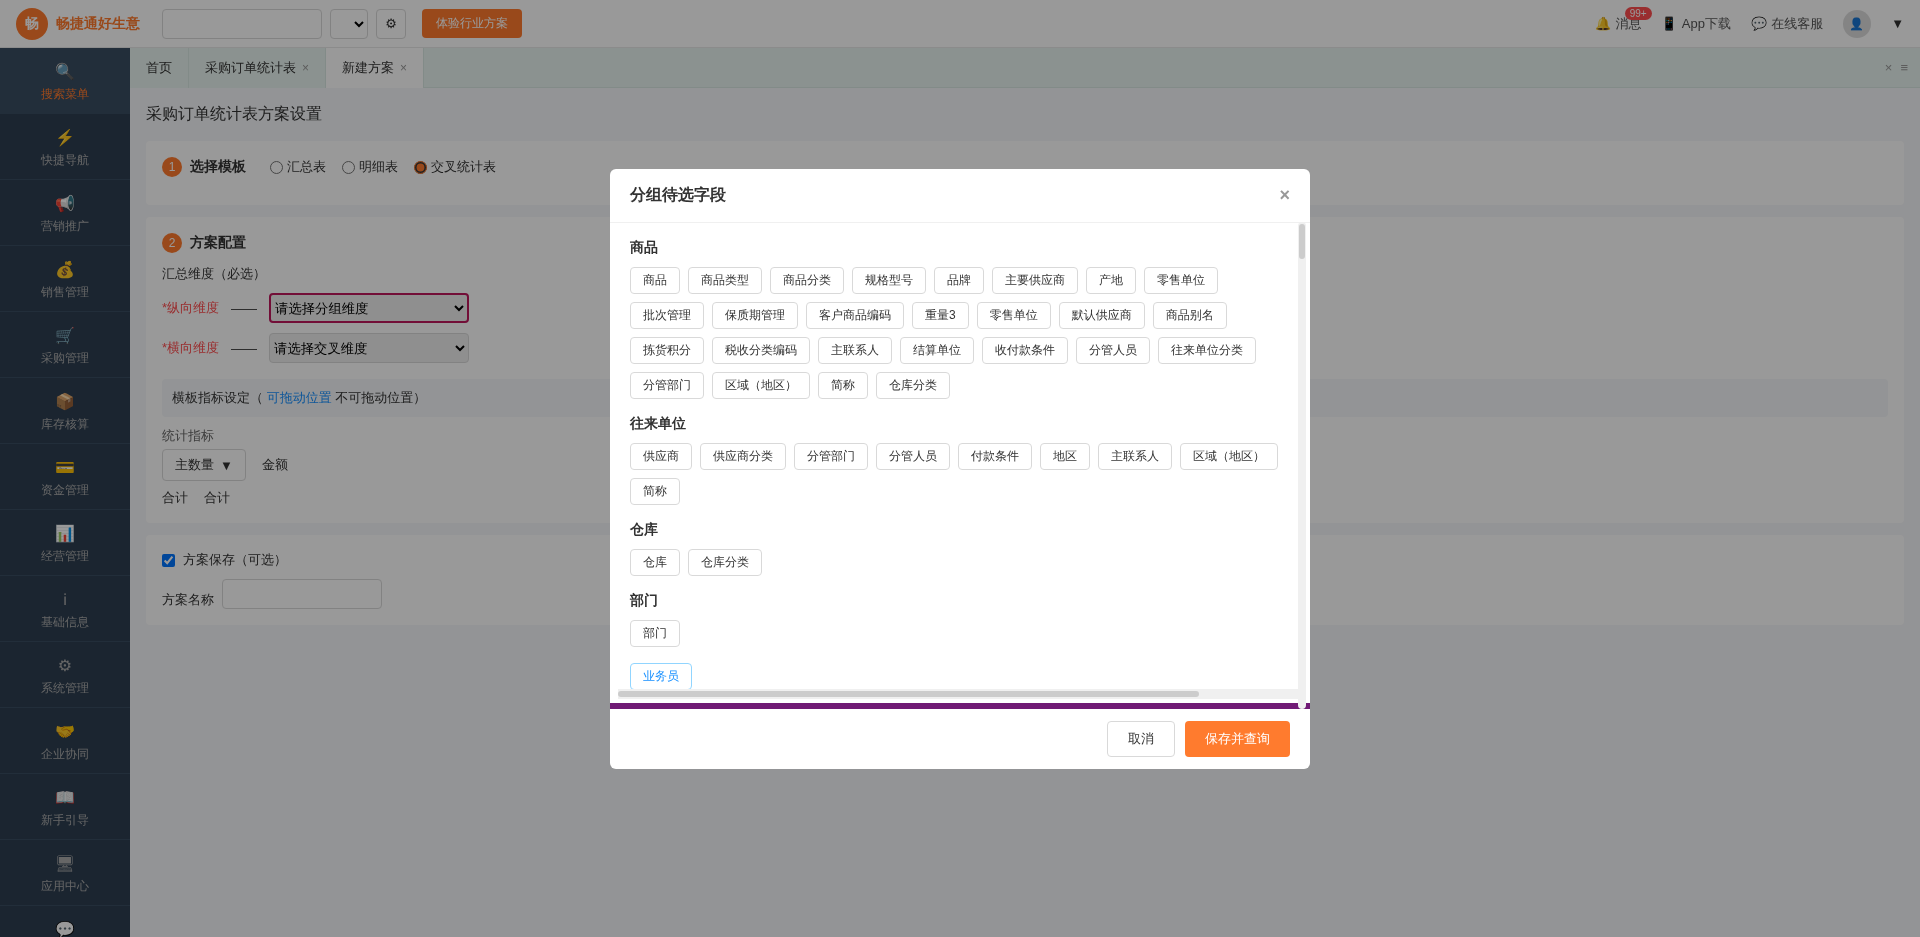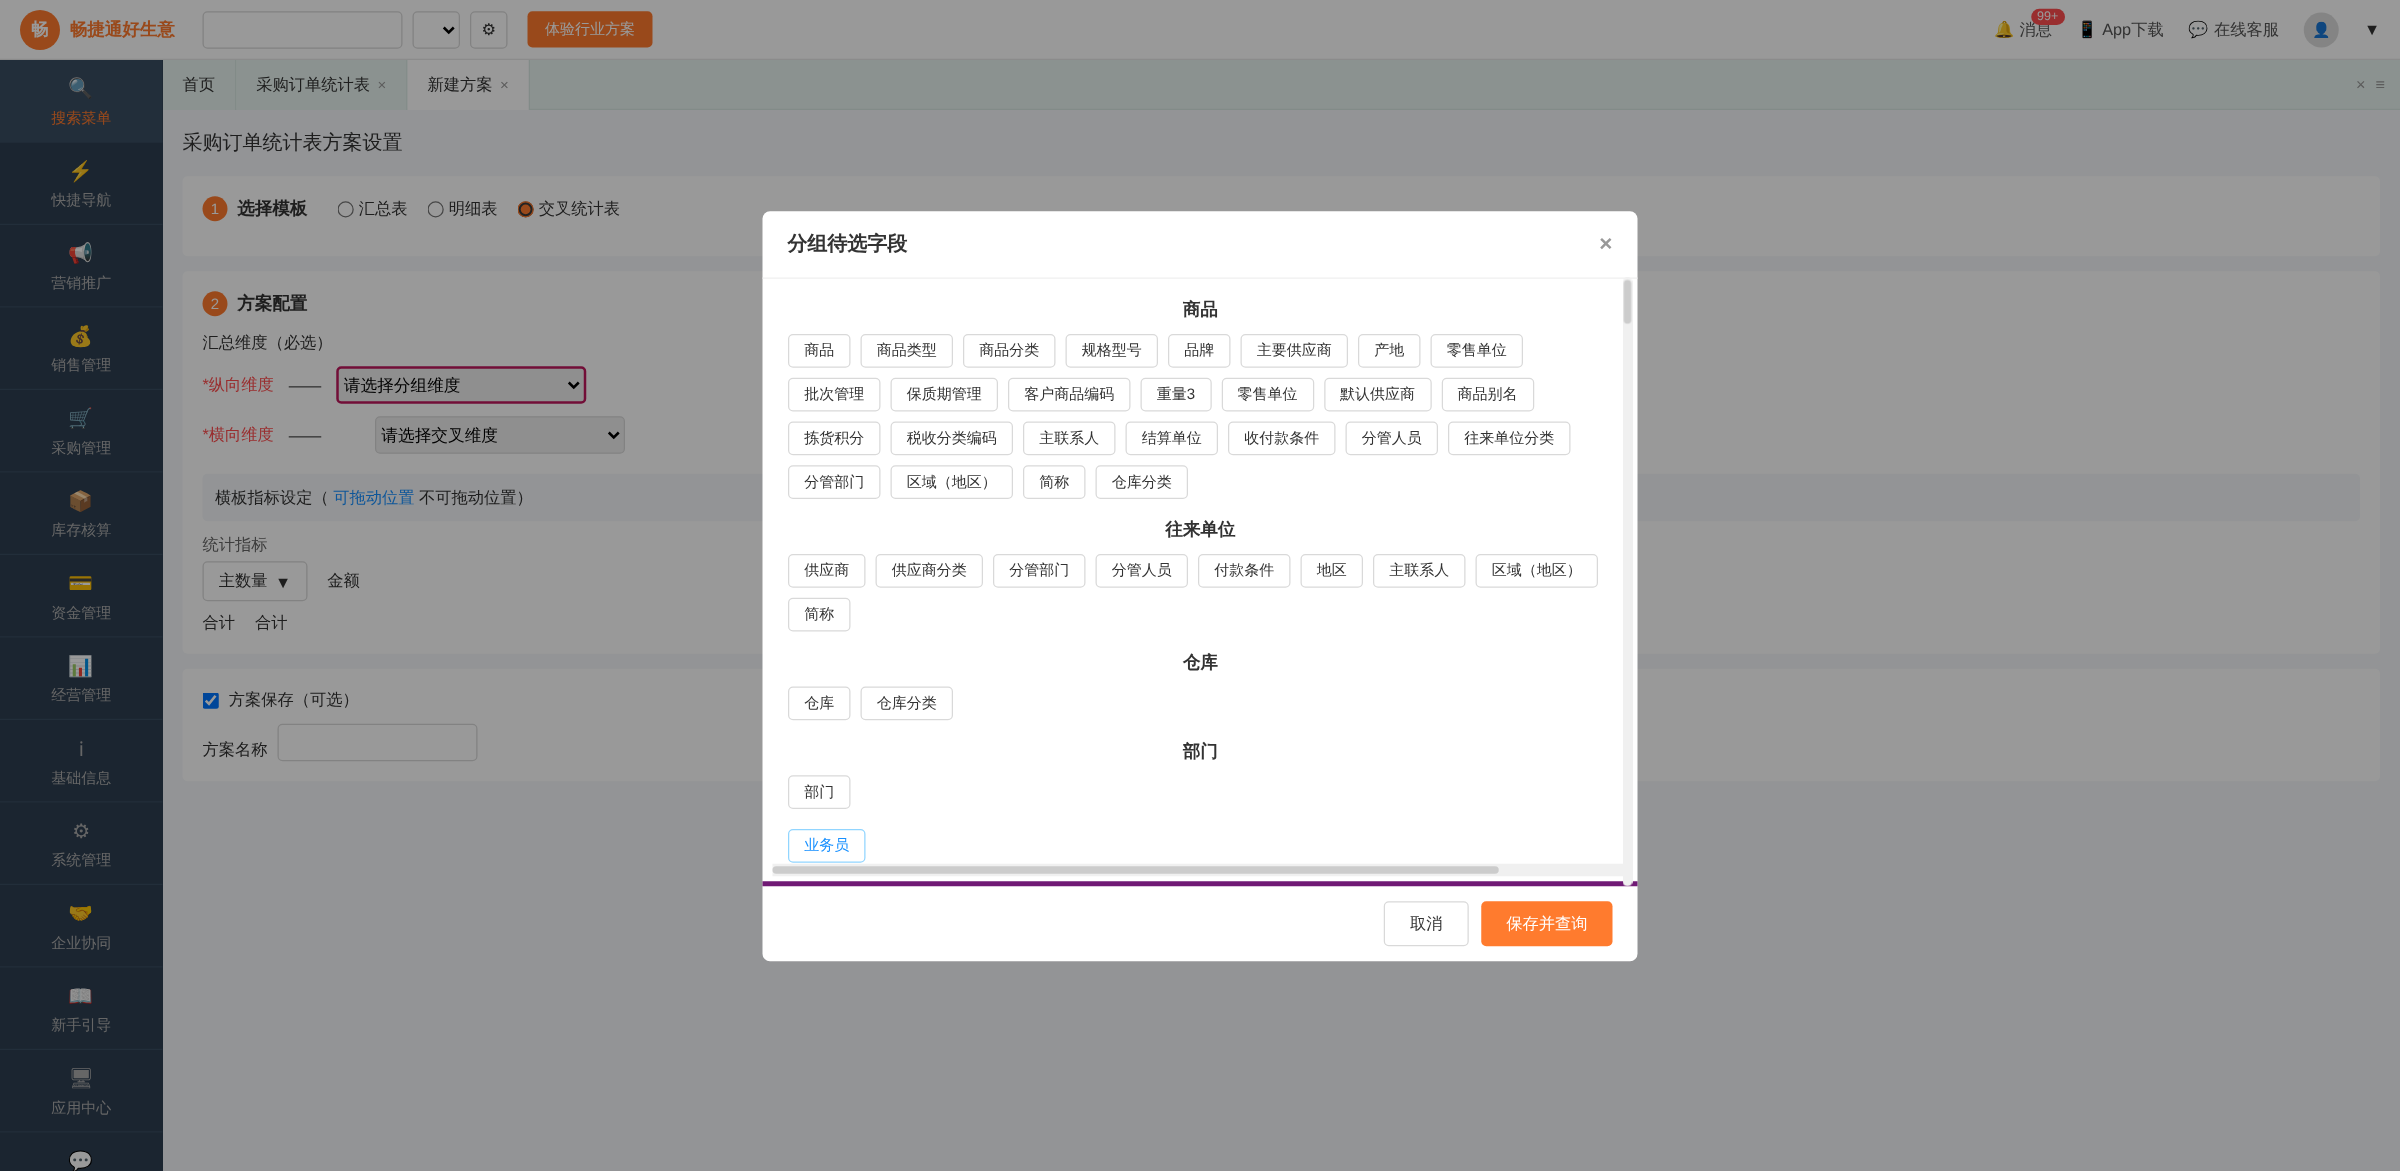--- a/index.html
+++ b/index.html
@@ -143,27 +143,27 @@
     .modal-close {
       cursor: pointer; color: #999; font-size: 18px;
     }
     .modal-body {
       padding: 16px 20px;
       overflow-y: auto;
       flex: 1;
     }
     .modal-footer {
       padding: 12px 20px;
-      border-top: 4px solid #701a75;
+      border-top: 6px solid #701a75;
       display: flex; justify-content: flex-end; gap: 10px;
       flex-shrink: 0;
     }
 
     
-    .field-section { margin-bottom: 16px; text-align: center; }
+    .field-section { margin-bottom: 16px; }
     .field-section-title {
       font-size: 14px; font-weight: bold; color: #333;
       margin-bottom: 10px;
     }
     .field-tags {
       display: flex; flex-wrap: wrap; gap: 8px;
     }
     .field-tag {
       border: 1px solid #d9d9d9; border-radius: 4px;
       padding: 4px 12px; font-size: 12px; color: #333;
@@ -347,21 +347,21 @@
     <div style="display:flex; align-items:center; margin-bottom:10px; gap:12px;">
       <span style="color:#ff4d4f;">*纵向维度</span>
       <span>——</span>
       <select style="width:200px; height:30px; border:2px solid #be185d; border-radius:4px;">
         <option>请选择分组维度</option>
       </select>
     </div>
     <div style="display:flex; align-items:center; margin-bottom:16px; gap:12px;">
       <span style="color:#ff4d4f;">*横向维度</span>
       <span>——</span>
-      <select style="width:200px; height:30px; border:1px solid #d9d9d9; border-radius:4px;margin-left:31px;">
+      <select style="width:200px; height:30px; border:1px solid #d9d9d9; border-radius:4px;">
         <option>请选择交叉维度</option>
       </select>
     </div>
     <div style="background:#f5f7fa; padding:10px; border-radius:4px; margin-bottom:10px;">
       <span>横板指标设定（</span>
       <span style="color:#1890ff;">可拖动位置</span>
       <span>  不可拖动位置）</span>
     </div>
     <div style="margin-top:8px; margin-bottom:4px;">
       <span style="font-size:13px; color:#666;">统计指标</span>

